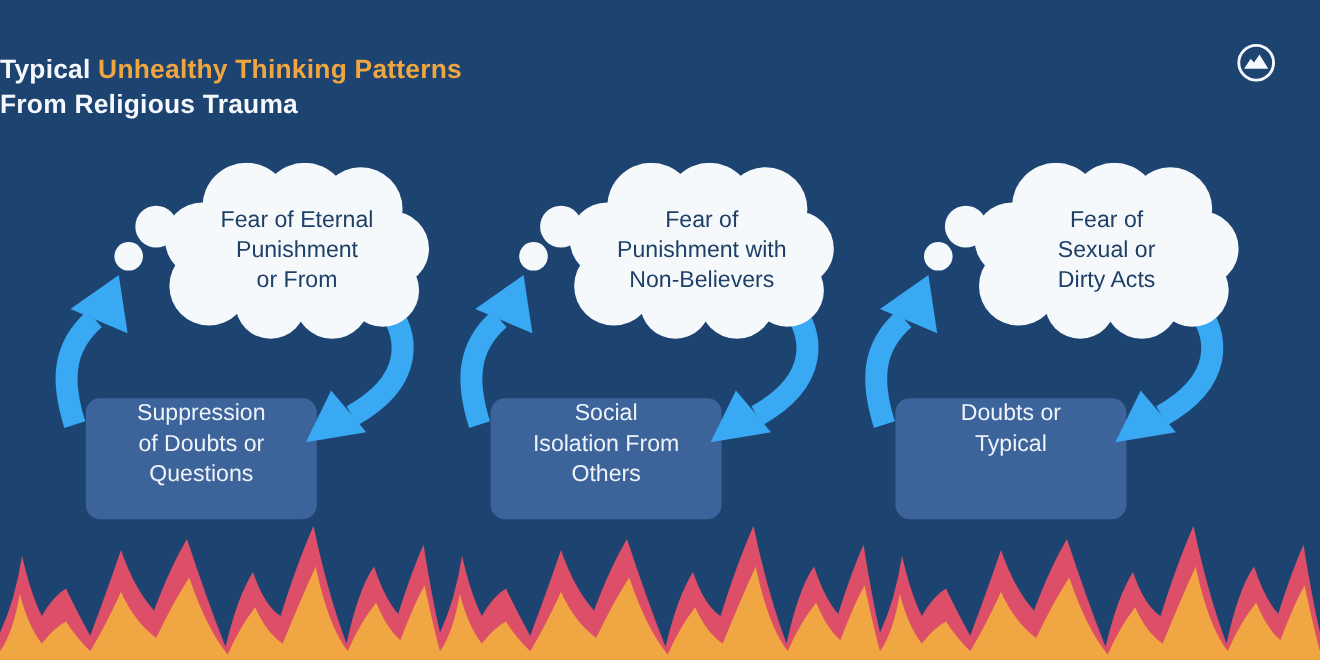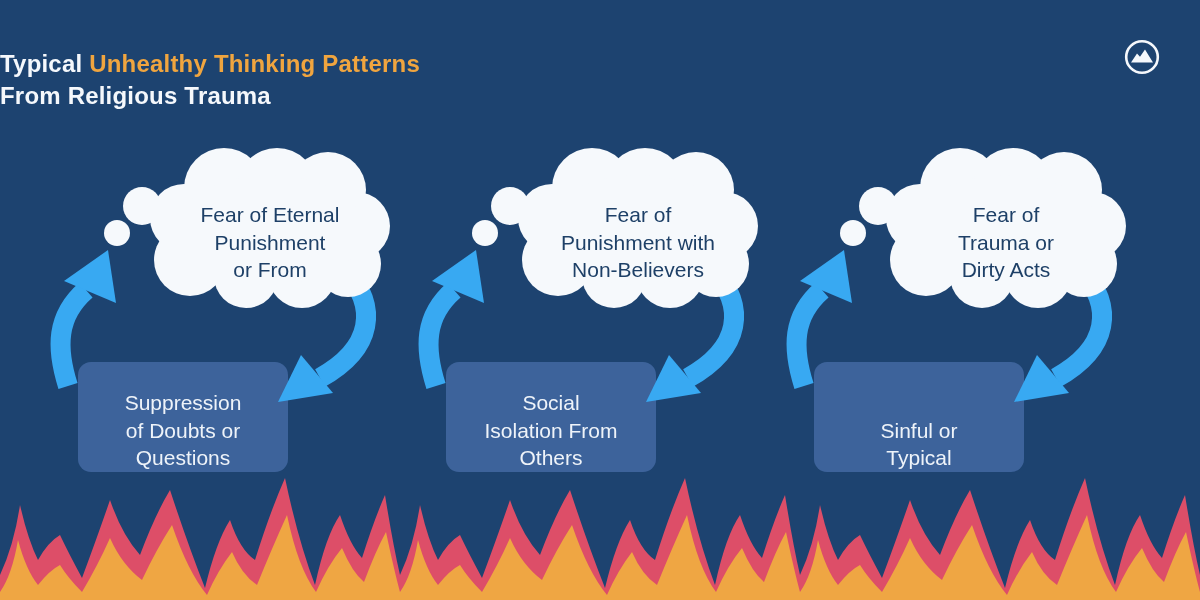--- a/index.html
+++ b/index.html
@@ -14,26 +14,26 @@
     text-align:left;font-weight:800;font-size:24px;line-height:1.32;
     color:#f5f8fc;letter-spacing:.2px;
   }
   .title .hl{color:#f0a53f;}
   
   .logo{position:absolute;top:38px;left:1123px;width:38px;height:38px;}
   
   .cycle{position:absolute;top:148px;width:380px;height:330px;}
   .cycle svg.shapes{position:absolute;top:0;left:0;}
   .thought-text{
-    position:absolute;left:138px;top:53px;width:224px;
+    position:absolute;left:138px;top:38px;width:224px;
     text-align:center;color:#1e4067;font-size:21px;line-height:1.32;font-weight:500;
   }
   .behavior-text{
     position:absolute;left:58px;top:214px;width:210px;height:110px;
-    display:flex;flex-direction:column;align-items:center;justify-content:flex-end;
+    display:flex;flex-direction:column;align-items:center;justify-content:flex-start;
     text-align:center;color:#eef3f9;font-size:21px;line-height:1.32;font-weight:500;
   }
   
   .flames{position:absolute;left:0;bottom:0;}
 </style>
 </head>
 <body>
 
 <div class="canvas">
 
@@ -135,25 +135,25 @@
         <circle cx="328" cy="116" r="33"></circle>
           <circle cx="282" cy="126" r="34"></circle>
         <circle cx="226" cy="128" r="32"></circle>
           <ellipse cx="250" cy="82" rx="95" ry="55"></ellipse>
         <circle cx="122" cy="58" r="19"></circle>
         <circle cx="97" cy="85" r="13"></circle>
       </g>
     </svg>
     <div class="thought-text">
       <div>Fear of</div>
-      <div>Trauma or</div>
+      <div>Sexual or</div>
       <div>Dirty Acts</div>
     </div>
     <div class="behavior-text">
-      <div>Sinful or</div>
+      <div>Doubts or</div>
       <div>Typical</div>
     </div>
   </div>
 
   <svg class="flames" width="1200" height="130" viewBox="0 0 1200 130">
     <defs>
       <path id="flame-pink-unit" d="M0,130 L0,105 Q14,75 20,35 Q28,70 38,90 Q48,72 60,65 Q68,82 82,108
         Q98,65 110,30 Q122,65 140,85 Q155,45 170,20 Q188,75 205,118 Q216,72 230,50 Q240,80 255,90
         Q270,42 285,8 Q298,70 315,115 Q326,65 340,45 Q350,75 362,88 Q374,50 385,25 Q393,75 400,105 L400,130 Z"></path>
       <path id="flame-orange-unit" d="M0,130 L0,122 Q12,105 18,70 Q26,100 38,115 Q50,100 60,95 Q68,108 82,122

